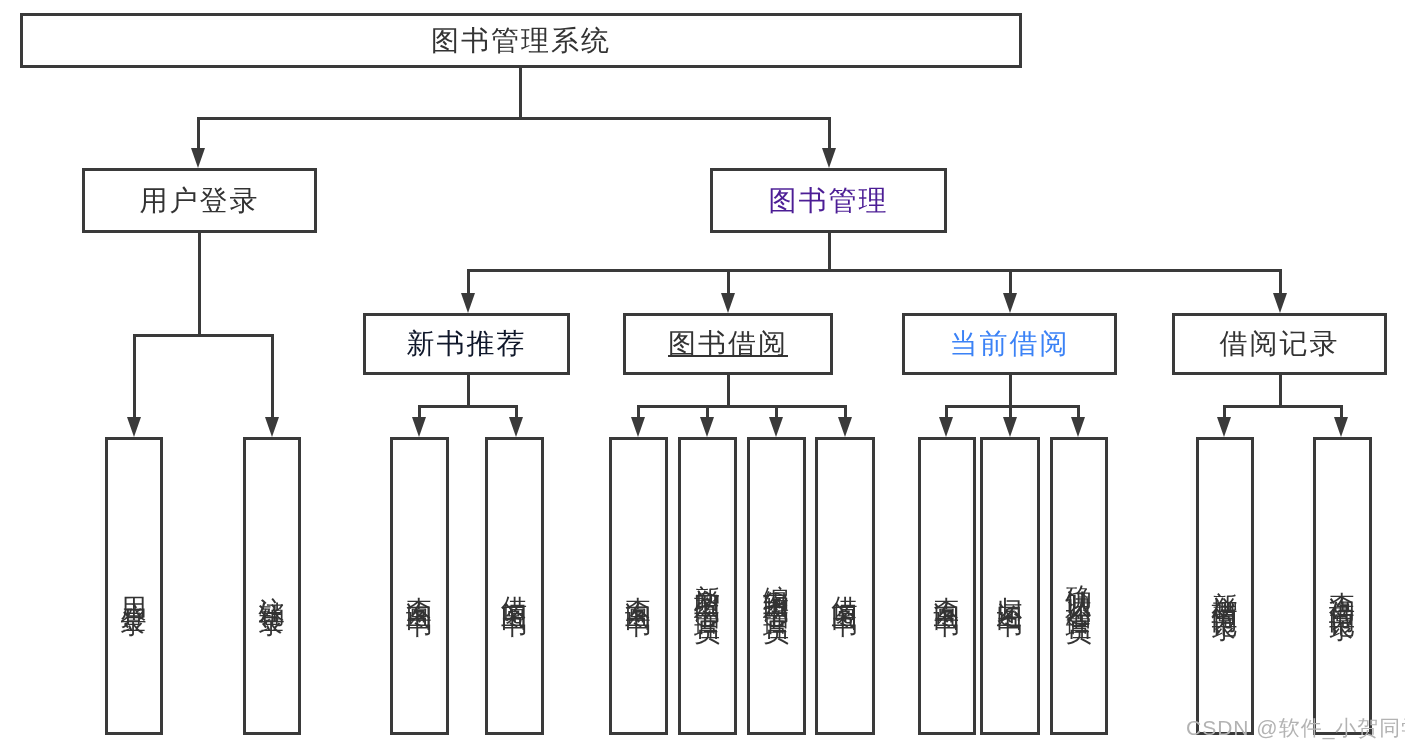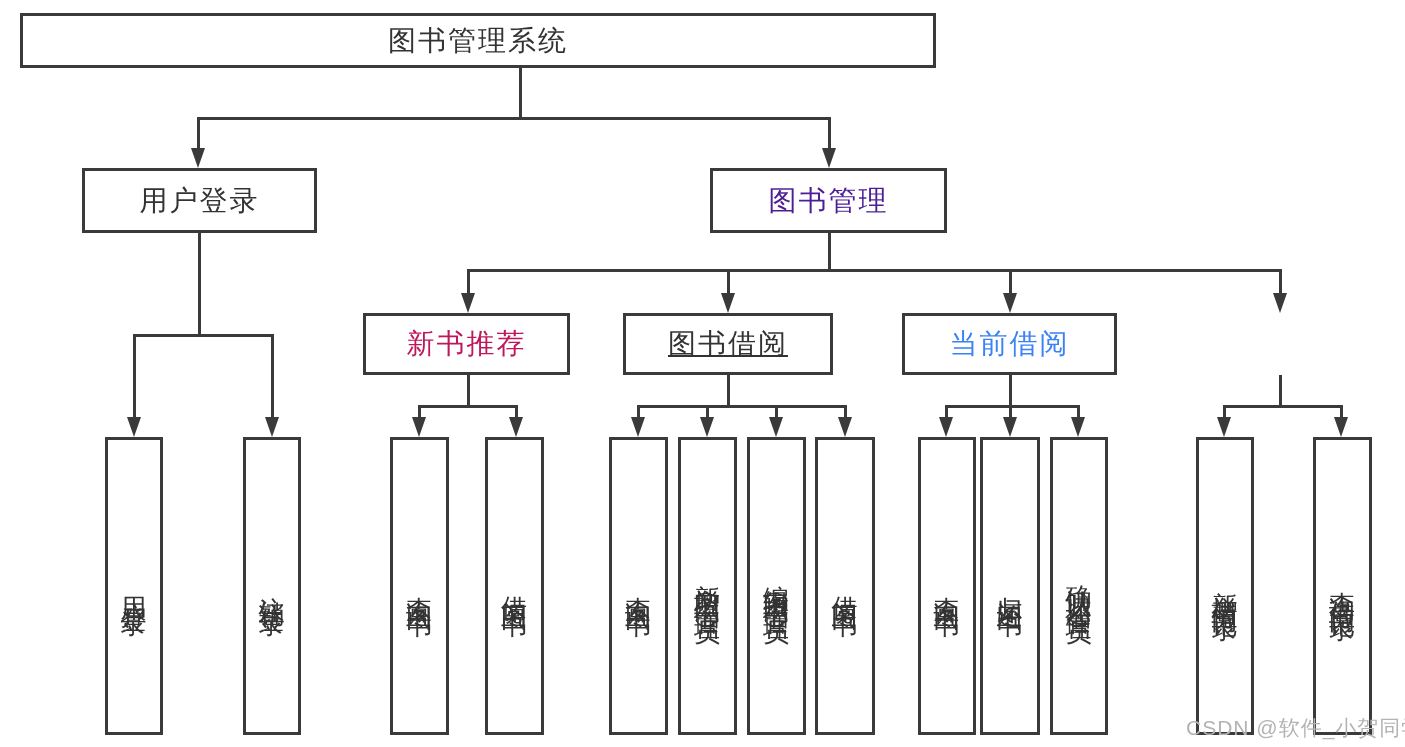--- a/index.html
+++ b/index.html
@@ -106,37 +106,40 @@
     <div class="arrow" style="left: 509px; top: 417px; border-top-color: rgb(58, 58, 58);"></div>
     <div class="arrow" style="left: 631px; top: 417px; border-top-color: rgb(58, 58, 58);"></div>
     <div class="arrow" style="left: 700px; top: 417px; border-top-color: rgb(58, 58, 58);"></div>
     <div class="arrow" style="left: 769px; top: 417px; border-top-color: rgb(58, 58, 58);"></div>
     <div class="arrow" style="left: 838px; top: 417px; border-top-color: rgb(58, 58, 58);"></div>
     <div class="arrow" style="left: 939px; top: 417px; border-top-color: rgb(58, 58, 58);"></div>
     <div class="arrow" style="left: 1003px; top: 417px; border-top-color: rgb(58, 58, 58);"></div>
     <div class="arrow" style="left: 1071px; top: 417px; border-top-color: rgb(58, 58, 58);"></div>
     <div class="arrow" style="left: 1217px; top: 417px; border-top-color: rgb(58, 58, 58);"></div>
     <div class="arrow" style="left: 1334px; top: 417px; border-top-color: rgb(58, 58, 58);"></div>
-    <div class="node" style="left: 20px; top: 13px; width: 916px; height: 55px; border-color: rgb(58, 58, 58);">
+    <div class="node" style="left: 20px; top: 13px; width: 1002px; height: 55px; border-color: rgb(58, 58, 58);">
       <span class="label" style="color: rgb(51, 51, 51);">图书管理系统</span>
     </div>
     <div class="node" style="left: 82px; top: 168px; width: 235px; height: 65px; border-color: rgb(58, 58, 58);">
       <span class="label" style="color: rgb(51, 51, 51);">用户登录</span>
     </div>
     <div class="node" style="left: 710px; top: 168px; width: 237px; height: 65px; border-color: rgb(58, 58, 58);">
       <span class="label" style="color: #4c1d95;">图书管理</span>
     </div>
     <div class="node" style="left: 363px; top: 313px; width: 207px; height: 62px; border-color: rgb(58, 58, 58);">
-      <span class="label" style="color: #be185d;">新书推荐</span>
+      <span class="label" style="color: #0f172a;">新书推荐</span>
     </div>
     <div class="node" style="left: 623px; top: 313px; width: 210px; height: 62px; border-color: rgb(58, 58, 58);">
       <span class="label" style="color: rgb(51, 51, 51); text-decoration: underline;">图书借阅</span>
     </div>
     <div class="node" style="left: 902px; top: 313px; width: 215px; height: 62px; border-color: rgb(58, 58, 58);">
       <span class="label" style="color: #3b82f6;">当前借阅</span>
+    </div>
+    <div class="node" style="left: 1172px; top: 313px; width: 215px; height: 62px; border-color: rgb(58, 58, 58);">
+      <span class="label" style="color: rgb(51, 51, 51);">借阅记录</span>
     </div>
     <div class="node vertical" style="left: 105px; top: 437px; width: 58px; height: 298px; border-color: rgb(58, 58, 58);">
       <span class="label" style="color: rgb(51, 51, 51);">用户登录</span>
     </div>
     <div class="node vertical" style="left: 243px; top: 437px; width: 58px; height: 298px; border-color: rgb(58, 58, 58);">
       <span class="label" style="color: rgb(51, 51, 51);">注销登录</span>
     </div>
     <div class="node vertical" style="left: 390px; top: 437px; width: 59px; height: 298px; border-color: rgb(58, 58, 58);">
       <span class="label" style="color: rgb(51, 51, 51);">查询图书</span>
     </div>

